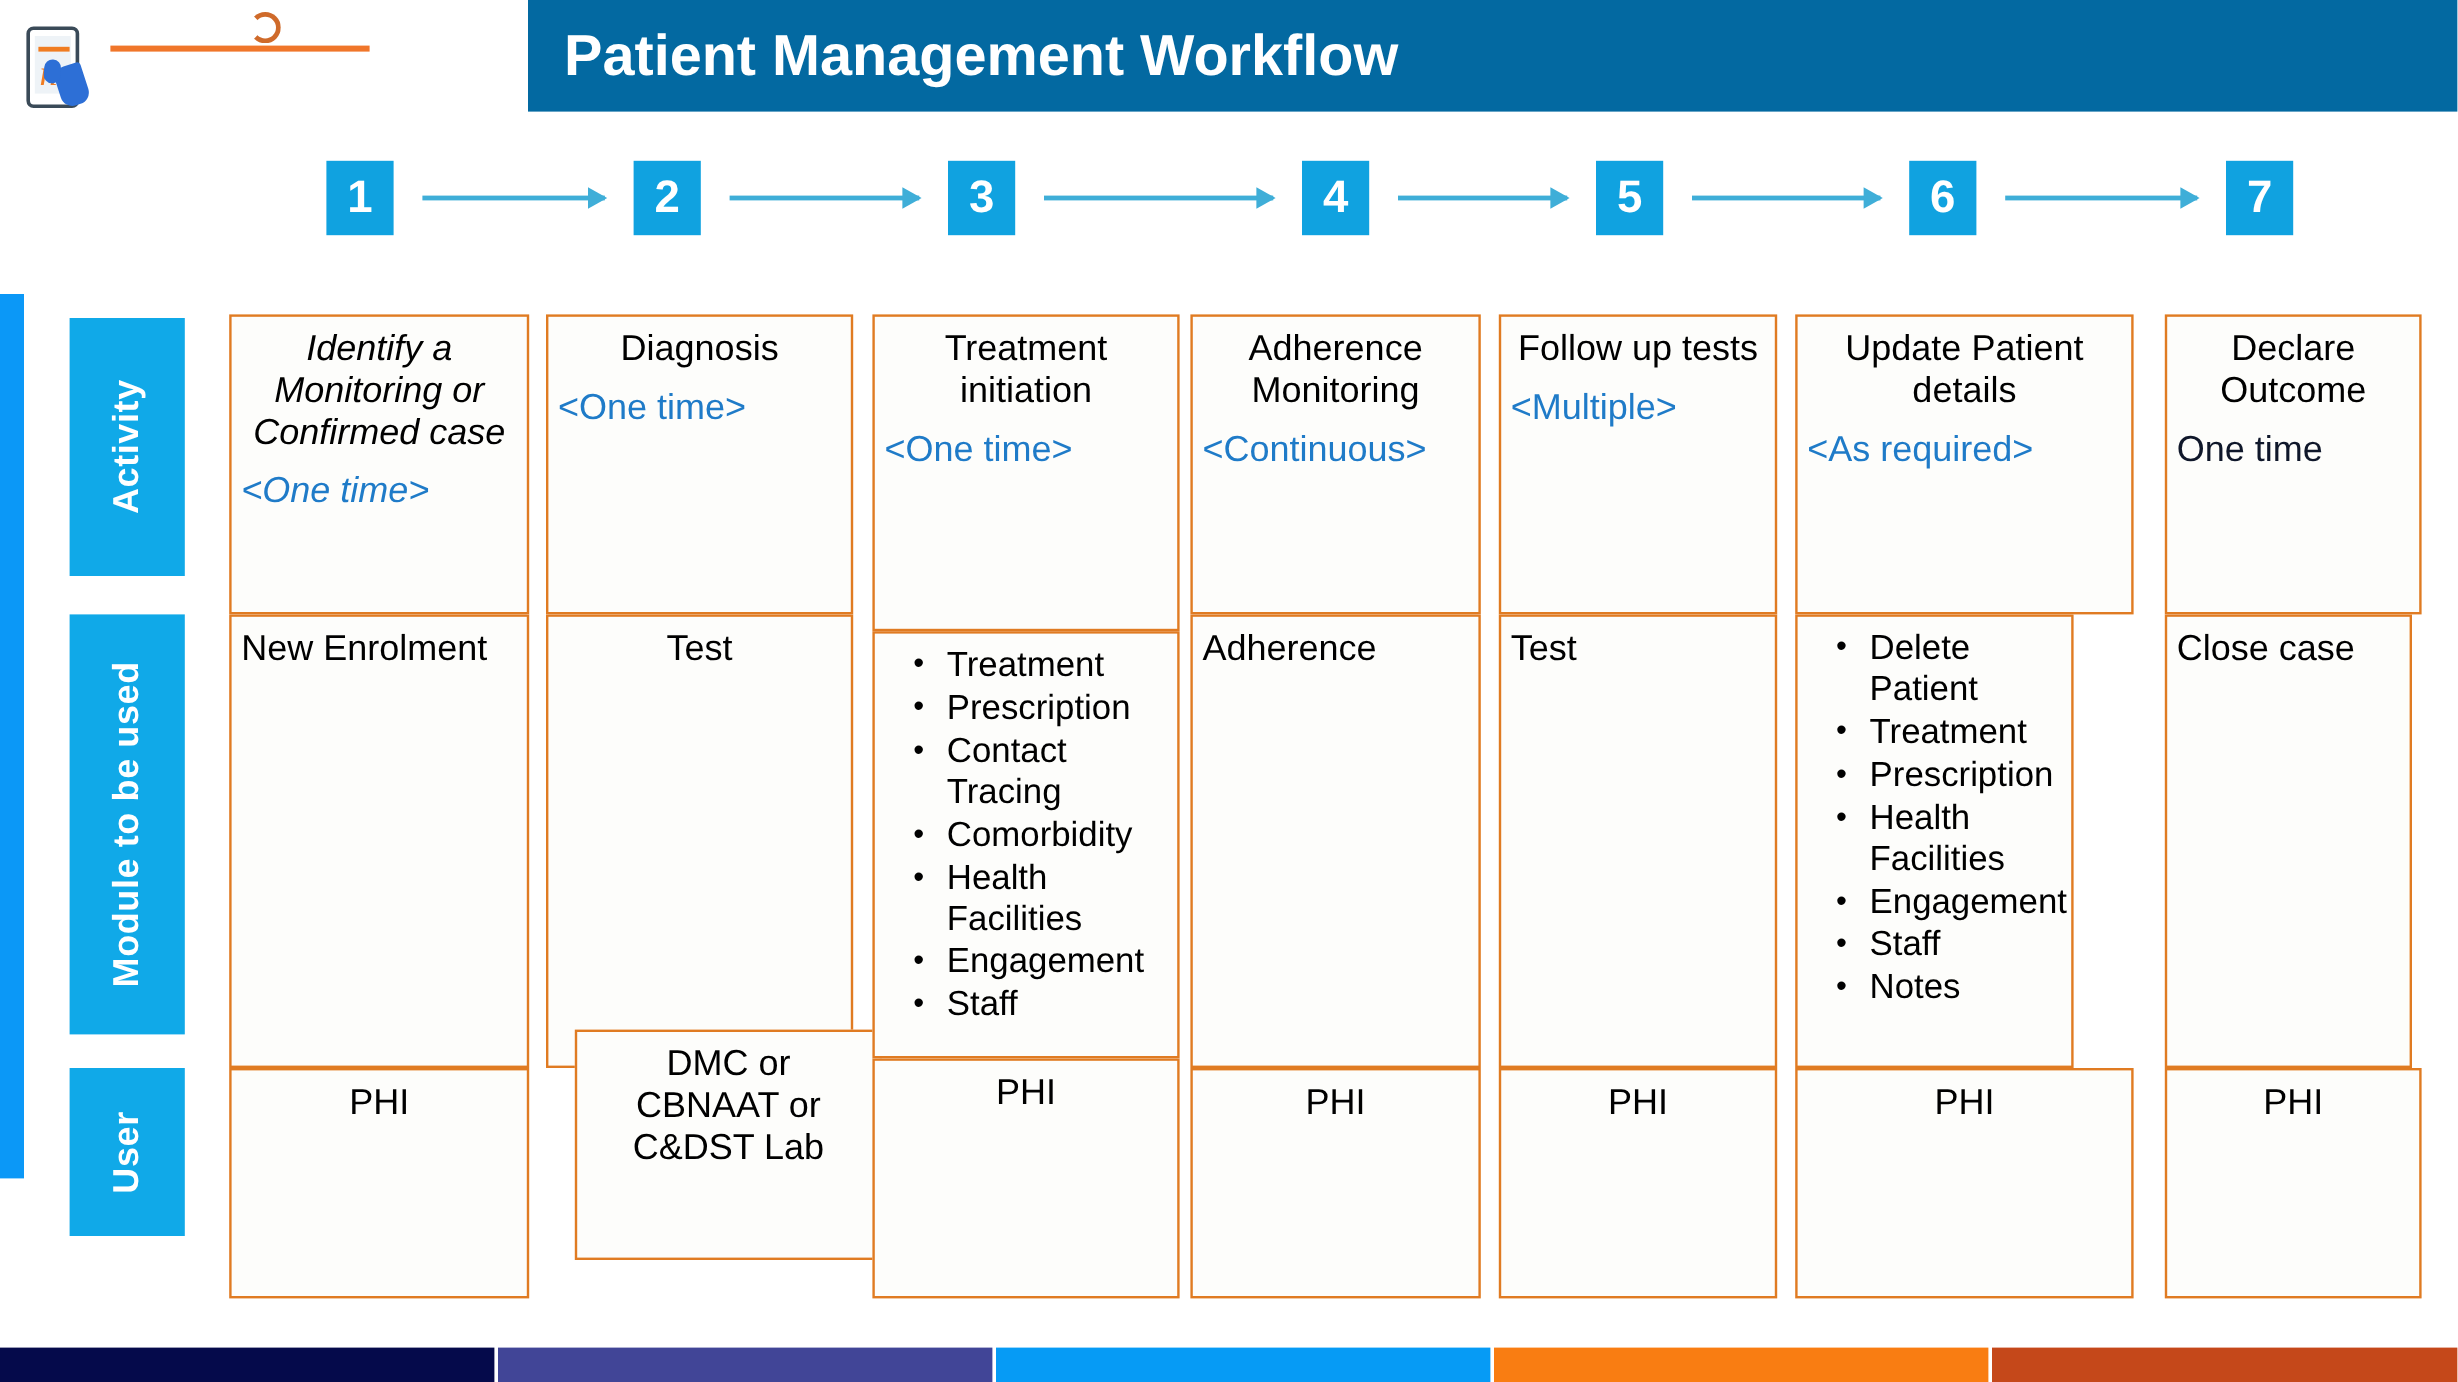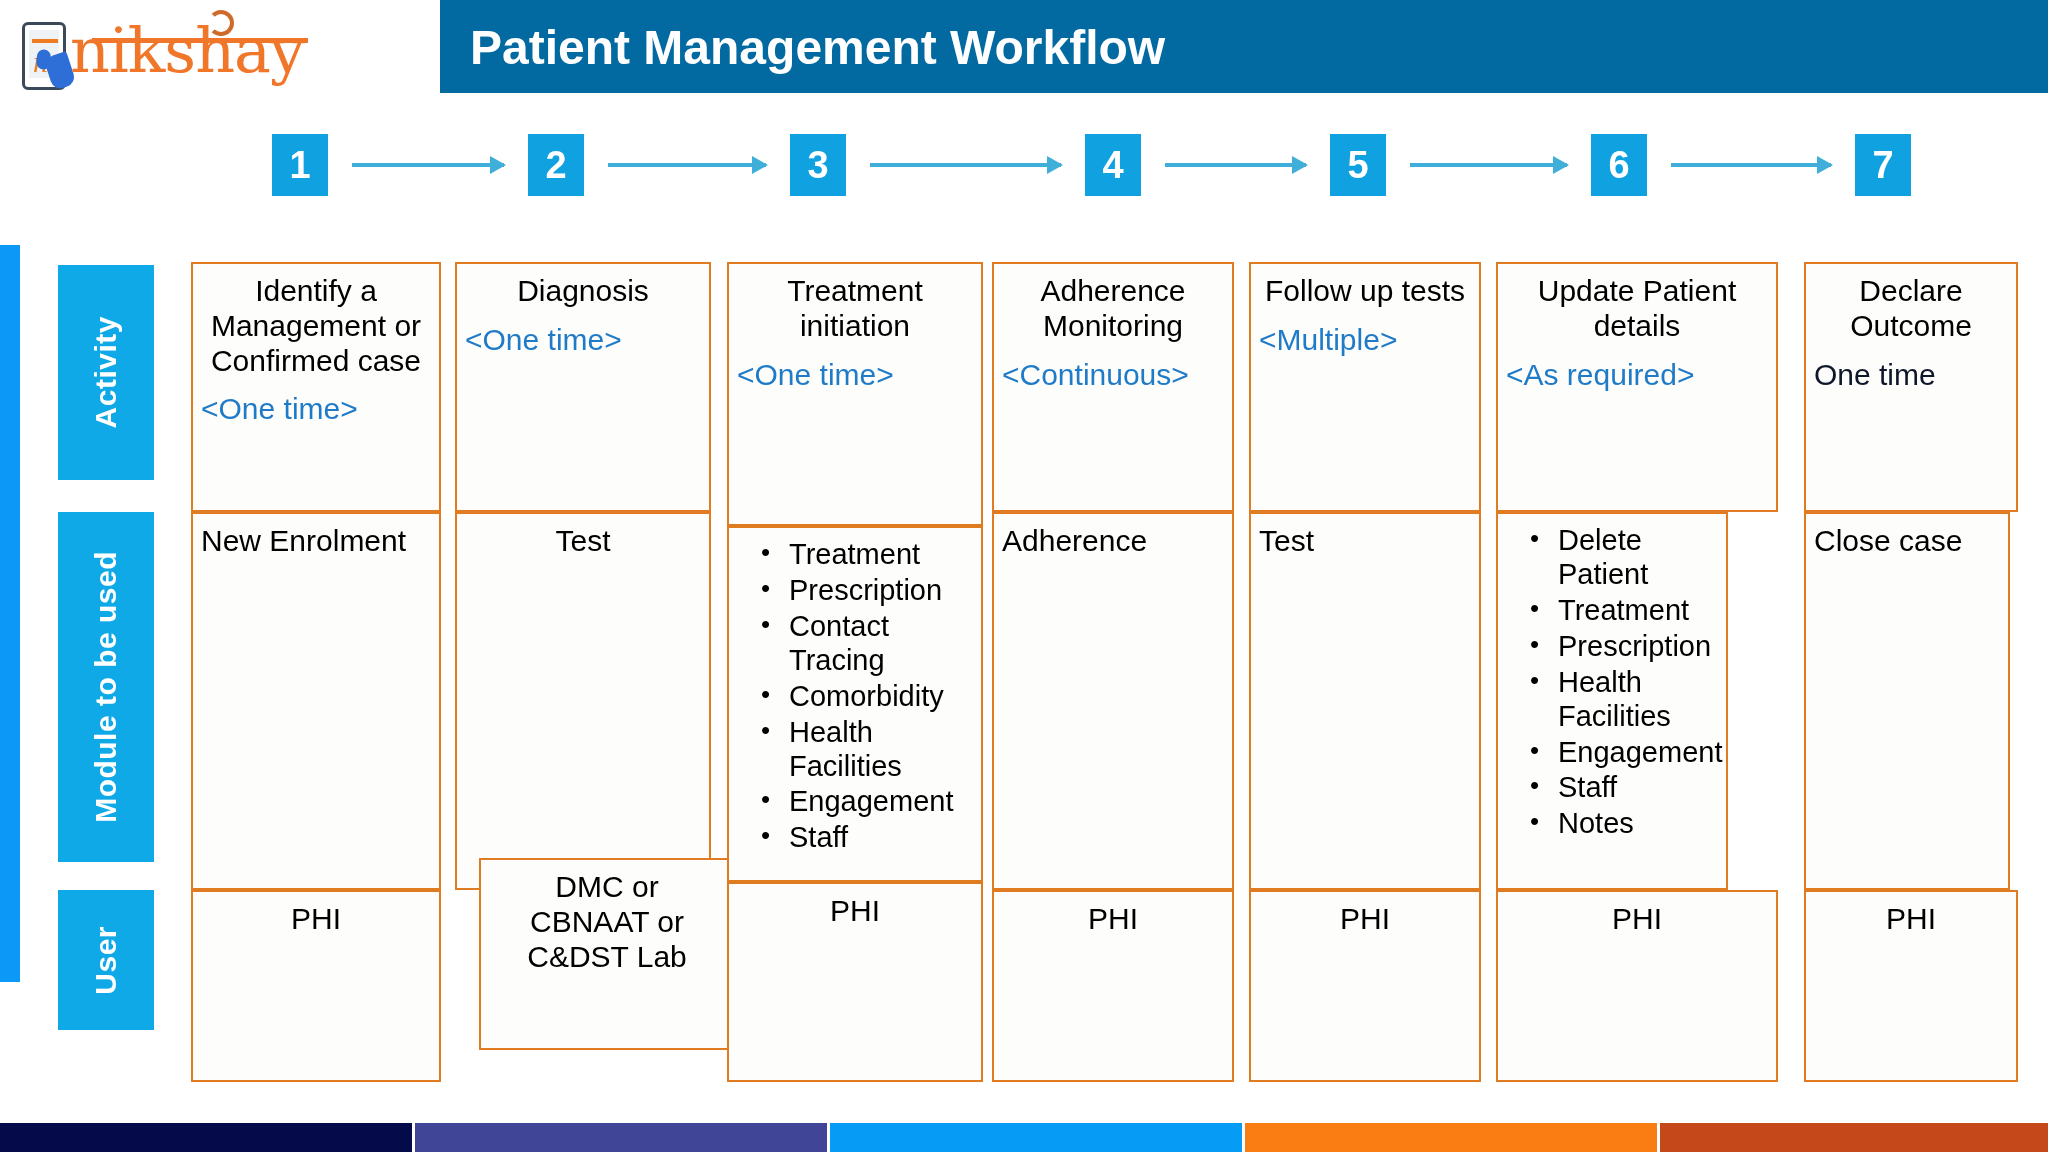--- a/index.html
+++ b/index.html
@@ -142,21 +142,20 @@
 
 <div class="page">
 
   <div class="logo-wrap">
     <div class="logo-device">
       <div class="logo-device-screen"></div>
       <div class="logo-device-line"></div>
       <div class="logo-device-n">n</div>
     </div>
     <div class="logo-hand"></div>
-    <div class="logo-text">nikshay</div>
     <div class="logo-bar"></div>
     <div class="logo-dot"></div>
   </div>
 
   <div class="title-bar">
     <div class="title-text">Patient Management Workflow</div>
   </div>
 
   <div class="steps">
       <div class="step-box" style="left: 272px; background: rgb(16, 162, 224);">
@@ -194,23 +193,23 @@
     <span>Activity</span>
   </div>
   <div class="row-label" id="rl1" style="top:512px;height:350px;">
     <span>Module to be used</span>
   </div>
   <div class="row-label" id="rl2" style="top:890px;height:140px;">
     <span>User</span>
   </div>
 
   <div id="grid">
-      <div class="cell" style="left: 191px; width: 250px; top: 262px; height: 250px; border-color: rgb(224, 123, 34);">
+      <div class="cell" style="left: 191px; width: 250px; top: 262px; height: 250px; border-color: rgb(224, 123, 34); font-style: italic;">
         <div class="head">Identify a</div>
-        <div class="head">Management or</div>
+        <div class="head">Monitoring or</div>
         <div class="head">Confirmed case</div>
         <div style="height: 14px;"></div>
         <div class="freq" style="color: rgb(31, 123, 200);">&lt;One time&gt;</div>
       </div>
       <div class="cell" style="left: 191px; width: 250px; top: 512px; height: 378px; border-color: rgb(224, 123, 34);">
         <div class="plain" style="text-align: left;">New Enrolment</div>
       </div>
       <div class="cell" style="left: 191px; width: 250px; top: 890px; height: 192px; border-color: rgb(224, 123, 34);">
         <div class="plain">PHI</div>
       </div>

